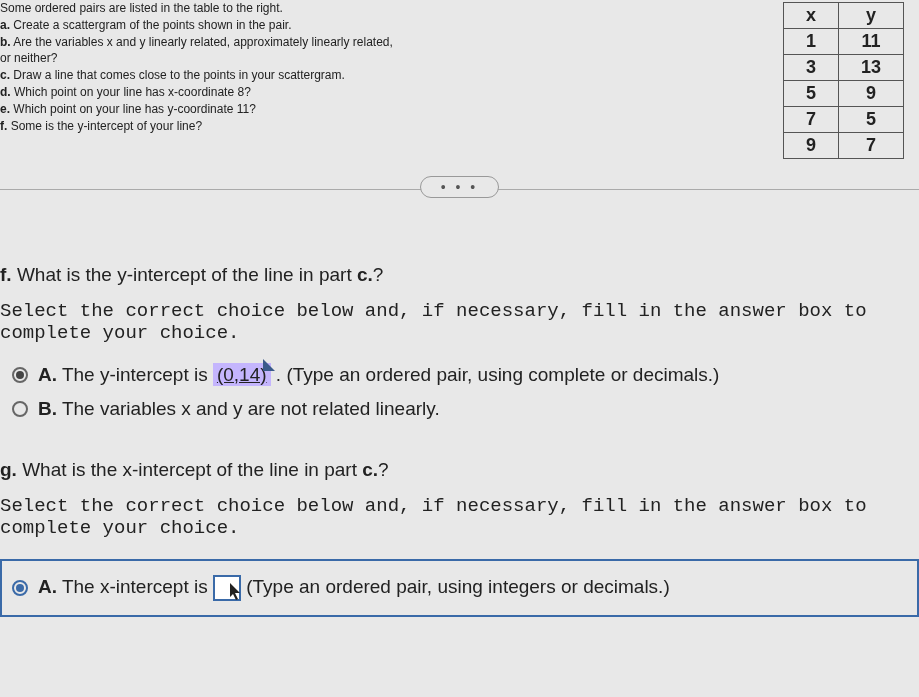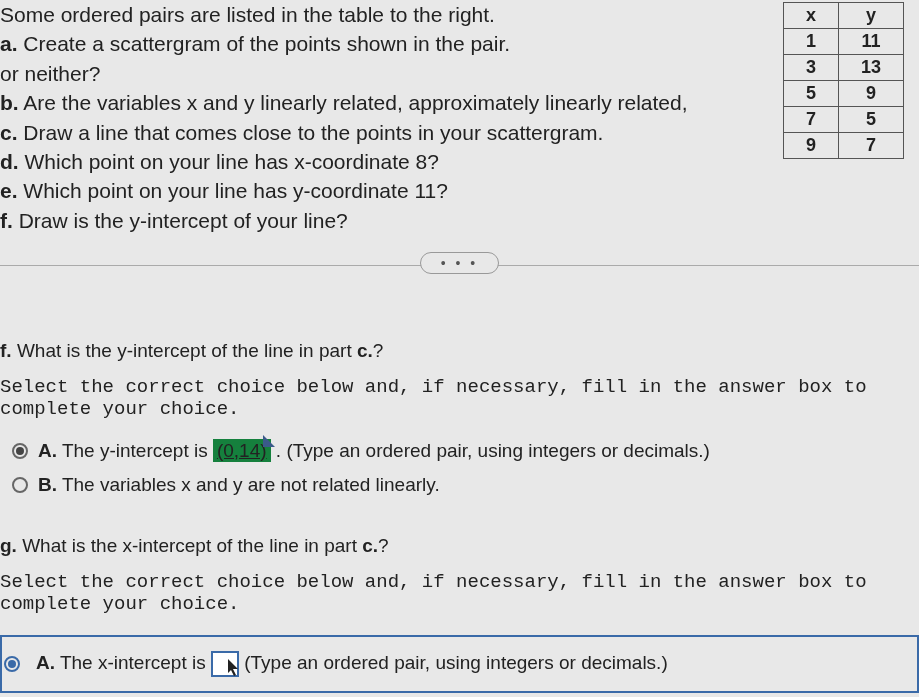--- a/index.html
+++ b/index.html
@@ -12,21 +12,21 @@
       overflow: hidden;
       position: relative;
     }
     .content { padding: 0; }
     .intro-block {
       display: flex;
       justify-content: space-between;
       align-items: flex-start;
     }
     .intro-text {
-      font-size: 21px;
+      font-size: 12px;
       line-height: 1.4;
       flex: 1;
     }
     .intro-text div { margin: 0; }
     .bold { font-weight: bold; }
     .data-table {
       border-collapse: collapse;
       margin-right: 15px;
       margin-top: 2px;
     }
@@ -74,42 +74,42 @@
       align-items: center;
       justify-content: center;
       flex-shrink: 0;
     }
     .radio.selected .dot {
       width: 8px; height: 8px;
       background: #444;
       border-radius: 50%;
     }
     .filled-answer {
-      background: #15803d;
+      background: #c4b5fd;
       padding: 1px 4px;
       position: relative;
       text-decoration: underline;
     }
     .answer-cursor {
       position: absolute;
       right: -4px; top: -4px;
       width: 0; height: 0;
       border-style: solid;
       border-width: 0 0 12px 12px;
       border-color: transparent transparent #3a5a8a transparent;
       transform: rotate(90deg);
     }
     .section-g { margin-top: 39px; }
     .boxed-choice {
       border: 2px solid #3a6aa8;
-      padding: 14px 2px;
+      padding: 14px 10px;
       margin-top: 18px;
       display: flex;
       align-items: center;
-      gap: 16px;
+      gap: 10px;
     }
     .radio.blue {
       border-color: #3a6aa8;
     }
     .radio.blue.selected .dot { background: #3a6aa8; }
     .empty-input {
       display: inline-block;
       width: 28px; height: 26px;
       border: 2px solid #3a6aa8;
       background: #fff;
@@ -125,26 +125,26 @@
     .cursor-arrow svg { width: 14px; height: 18px; }
   </style>
 </head>
 <body>
 
 <div class="content">
   <div class="intro-block">
     <div class="intro-text">
       <div>Some ordered pairs are listed in the table to the right.</div>
       <div><span class="bold">a.</span><span> Create a scattergram of the points shown in the pair.</span></div>
+      <div><span class="bold">b.</span><span> Are the variables x and y linearly related, approximately linearly related,</span></div>
       <div>or neither?</div>
-      <div><span class="bold">b.</span><span> Are the variables x and y linearly related, approximately linearly related,</span></div>
       <div><span class="bold">c.</span><span> Draw a line that comes close to the points in your scattergram.</span></div>
       <div><span class="bold">d.</span><span> Which point on your line has x-coordinate 8?</span></div>
       <div><span class="bold">e.</span><span> Which point on your line has y-coordinate 11?</span></div>
-      <div><span class="bold">f.</span><span> Draw is the y-intercept of your line?</span></div>
+      <div><span class="bold">f.</span><span> Some is the y-intercept of your line?</span></div>
     </div>
     <table class="data-table">
       <tbody>
           <tr>
         <th>x</th>
         <th>y</th>
       </tr>
       <tr>
             <td>1</td>
             <td>11</td>
@@ -177,21 +177,21 @@
     <div class="qline">
       <span class="bold">f. </span><span>What is the y-intercept of the line in part </span><span class="bold">c.</span><span>?</span>
     </div>
     <div class="instruct">Select the correct choice below and, if necessary, fill in the answer box to complete your choice.</div>
 
     <div class="choice-row">
       <span class="radio selected">
           <span class="dot"></span>
         </span>
       <span>
-        <span class="bold">A.</span><span>  The y-intercept is </span><span class="filled-answer"><span>(0,14)</span><span class="answer-cursor"></span></span><span> . (Type an ordered pair, using integers or decimals.)</span>
+        <span class="bold">A.</span><span>  The y-intercept is </span><span class="filled-answer"><span>(0,14)</span><span class="answer-cursor"></span></span><span> . (Type an ordered pair, using complete or decimals.)</span>
       </span>
     </div>
     <div class="choice-row">
       <span class="radio"></span>
       <span>
         <span class="bold">B.</span><span>  The variables x and y are not related linearly.</span>
       </span>
     </div>
   </div>
 

